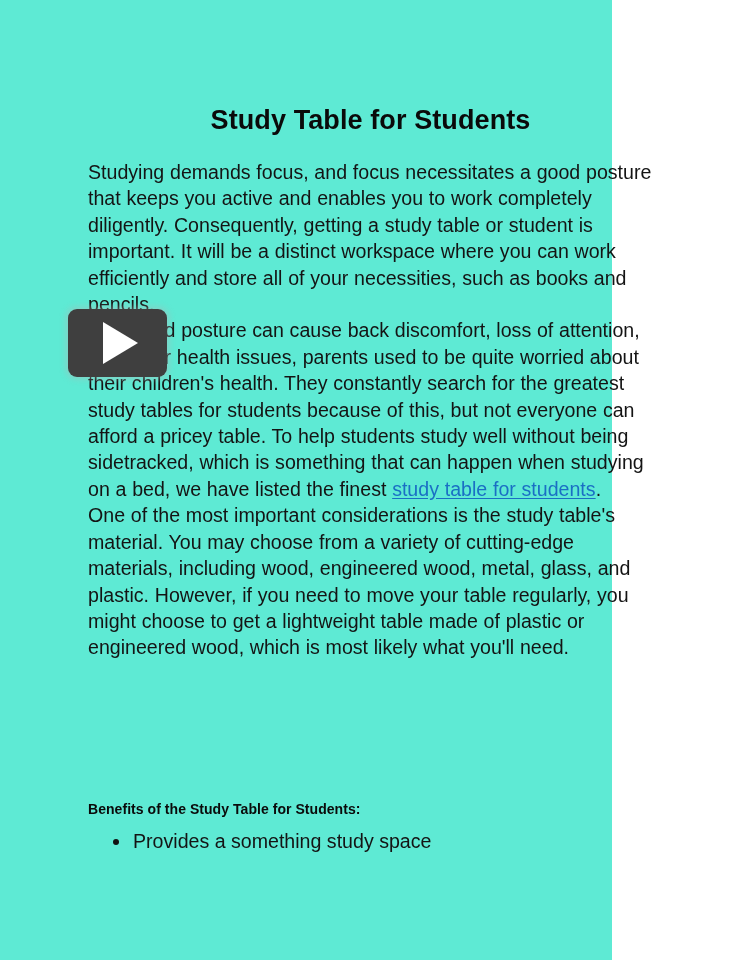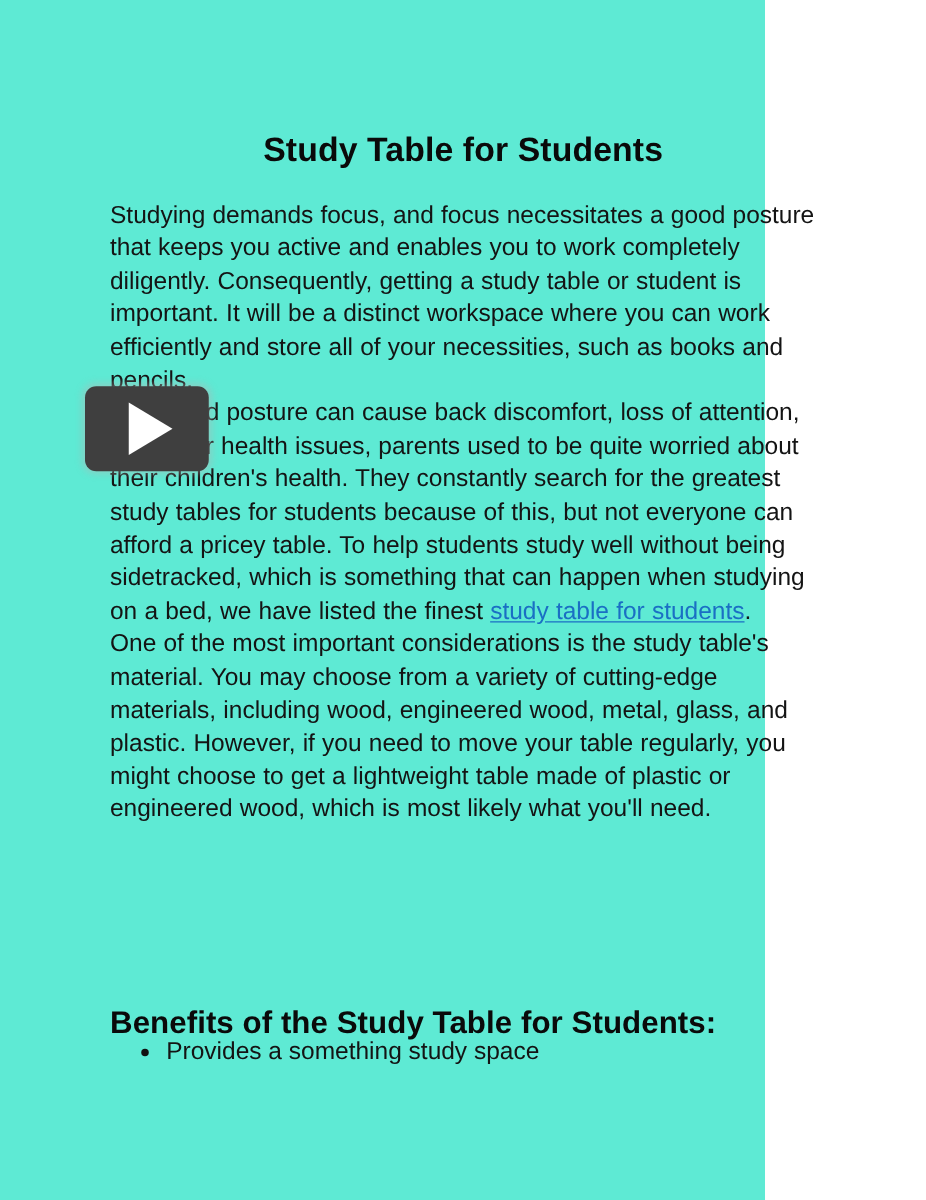--- a/index.html
+++ b/index.html
@@ -63,21 +63,21 @@
   .link {
     color: #1a6fc4;
     text-decoration: underline;
     text-underline-offset: 2px;
   }
 
   .section-heading {
     position: absolute;
     left: 88px;
     top: 784px;
-    font-size: 25px;
+    font-size: 14px;
     font-weight: bold;
     line-height: 26px;
     color: #0a0a0a;
     letter-spacing: 0.05px;
   }
 
   .bullet-list {
     position: absolute;
     left: 88px;
     top: 828px;

